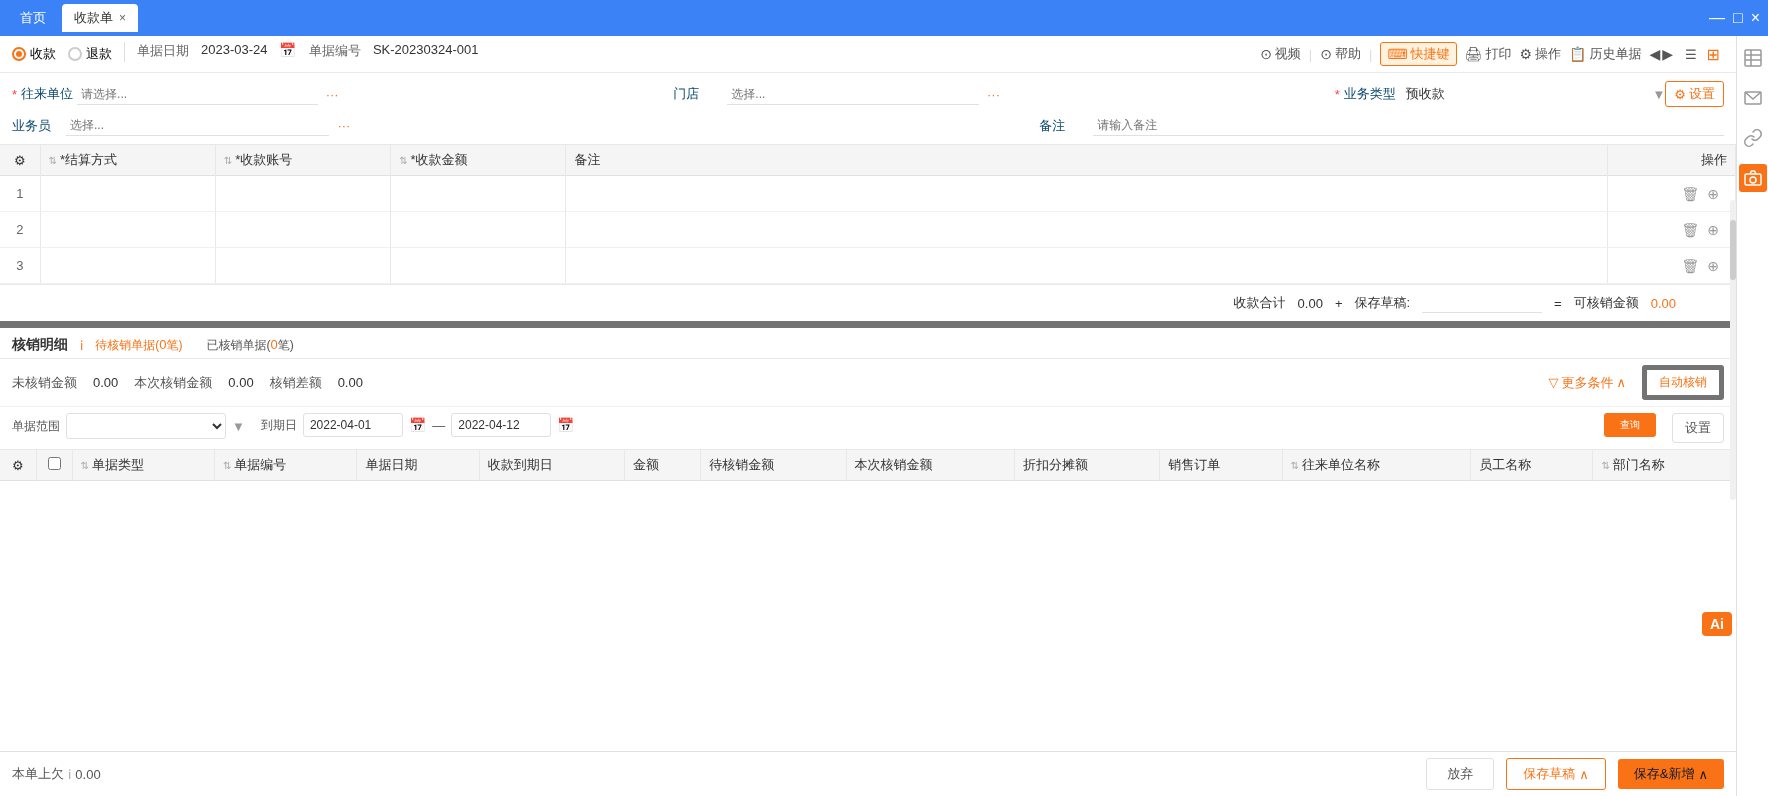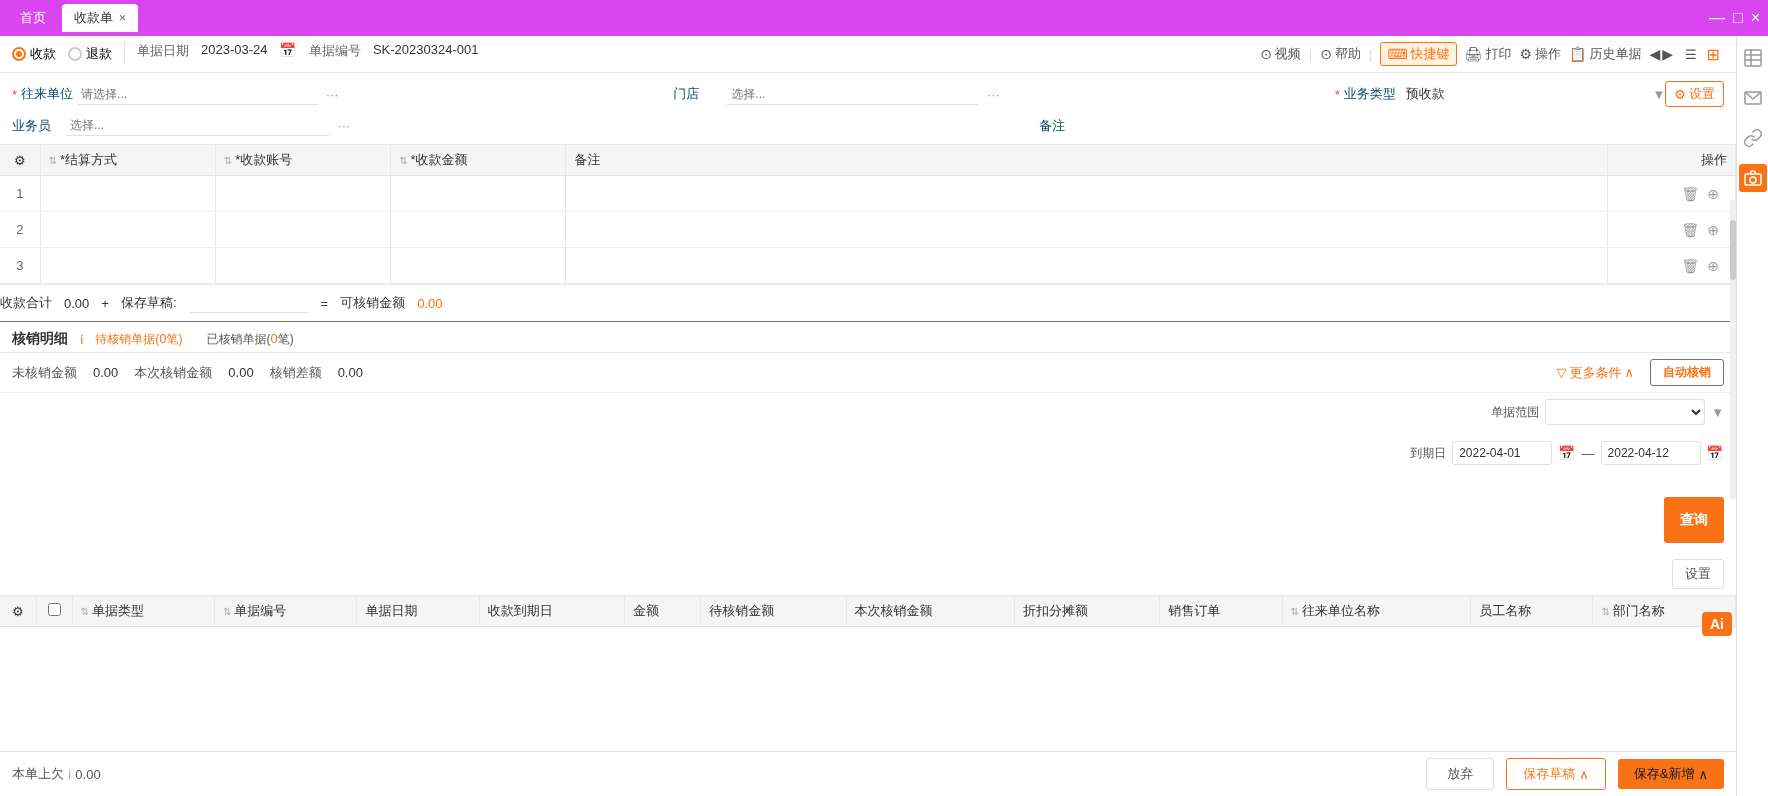--- a/index.html
+++ b/index.html
@@ -2,21 +2,21 @@
 <html><head>
   <meta charset="utf-8">
   <style>
     * { box-sizing: border-box; margin: 0; padding: 0; font-family: 'Microsoft YaHei', sans-serif; font-size: 13px; }
     body { background: #f0f0f0; width: 1768px; height: 796px; overflow: hidden; }
 
     
     .tab-bar {
       display: flex;
       align-items: center;
-      background: #d946ef;
+      background: #3b82f6;
       height: 36px;
       padding: 0 8px;
       gap: 4px;
     }
     .tab-home {
       color: #fff;
       padding: 0 12px;
       height: 28px;
       display: flex;
       align-items: center;
@@ -241,27 +241,27 @@
     .gear-icon-cell {
       display: flex;
       align-items: center;
       justify-content: center;
     }
 
     
     .calc-row {
       display: flex;
       align-items: center;
-      justify-content: flex-start;
+      justify-content: flex-end;
       padding: 8px 60px 8px 0;
       gap: 12px;
       font-size: 13px;
       color: #333;
       background: #fff;
-      border-bottom: 1px solid #737373;
+      border-bottom: 7px solid #737373;
     }
     .calc-orange { color: #f97316; font-weight: 500; }
     .calc-input {
       width: 120px;
       border: none;
       border-bottom: 1px solid #e0e0e0;
       outline: none;
       padding: 2px 4px;
     }
 
@@ -312,37 +312,35 @@
       margin-left: auto;
       color: #f97316;
       cursor: pointer;
       font-size: 12px;
       display: flex;
       align-items: center;
       gap: 3px;
     }
     .auto-cancel-btn {
       background: #fff;
-      border: 1px solid #737373;
+      border: 5px solid #737373;
       border-radius: 3px;
       color: #f97316;
       padding: 4px 12px;
       cursor: pointer;
       font-size: 12px;
-      font-weight: bold;
     }
 
     
     .filter-row {
       display: flex;
-      align-items: flex-end;
+      align-items: flex-start;
       gap: 16px;
       padding: 6px 12px;
       border-bottom: 1px solid #e8e8e8;
-      flex-direction: column;
     }
     .filter-field {
       display: flex;
       align-items: center;
       gap: 6px;
     }
     .filter-label { color: #555; font-size: 12px; white-space: nowrap; }
     .filter-select {
       width: 160px;
       border: 1px solid #e0e0e0;
@@ -363,24 +361,23 @@
       color: #333;
     }
     .calendar-icon { color: #ccc; cursor: pointer; font-size: 14px; }
     .date-separator { color: #555; font-size: 13px; }
     .filter-spacer { flex: 1; }
     .query-btn {
       background: #f97316;
       color: #fff;
       border: none;
       border-radius: 3px;
-      padding: 14px 16px;
-      cursor: pointer;
-      font-size: 14px;
-      font-weight: bold;
+      padding: 5px 16px;
+      cursor: pointer;
+      font-size: 10px;
     }
     .settings-btn2 {
       background: #fff;
       border: 1px solid #e0e0e0;
       border-radius: 3px;
       color: #555;
       padding: 5px 12px;
       cursor: pointer;
       font-size: 13px;
     }
@@ -629,20 +626,21 @@
     <div class="form-row">
       <div class="form-field" style="max-width:380px;">
         <span class="form-field-label">业务员</span>
         <input class="form-input" type="text" placeholder="选择..." style="">
         <span class="ellipsis-btn">···</span>
       </div>
       <div style="flex:1;"></div>
       <div style="flex:1;"></div>
       <div class="form-field" style="flex:2;">
         <span class="form-field-label">备注</span>
+        <input class="form-input" type="text" placeholder="请输入备注" style="">
       </div>
     </div>
   </div>
 
   <div class="table-section">
     <table class="data-table">
       <thead>
         <tr>
           <th>
             <div class="gear-icon-cell">

